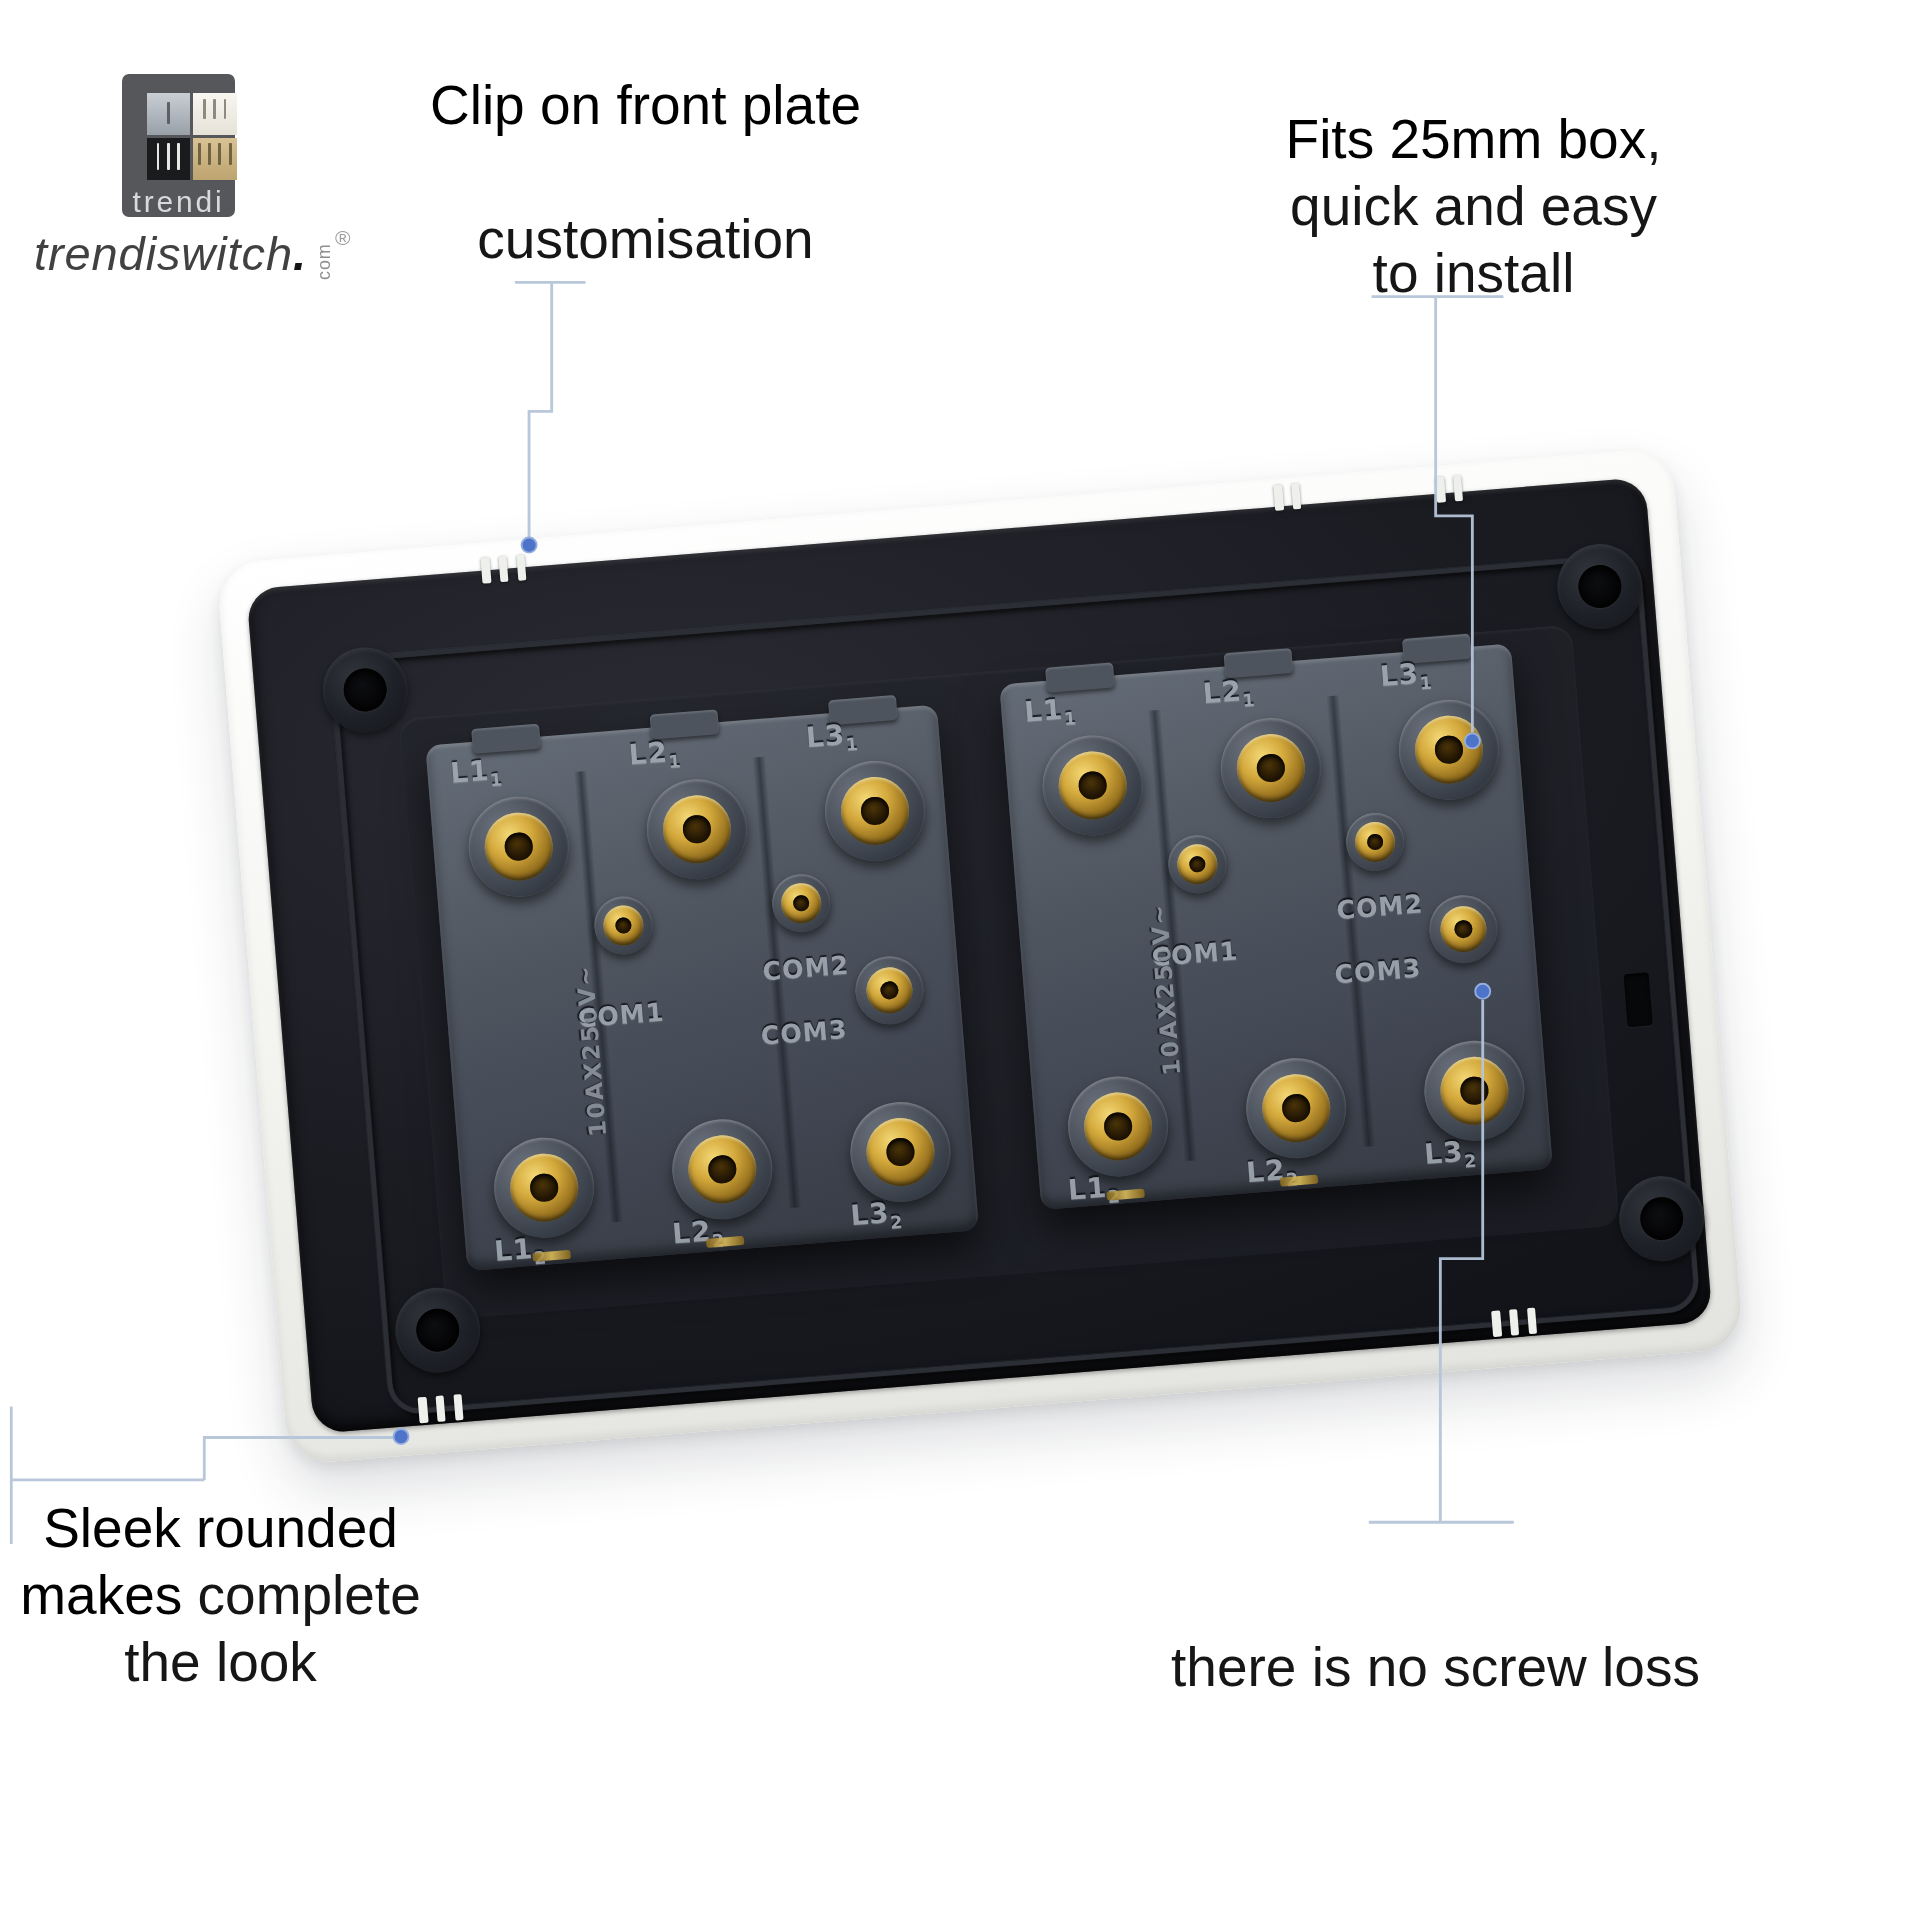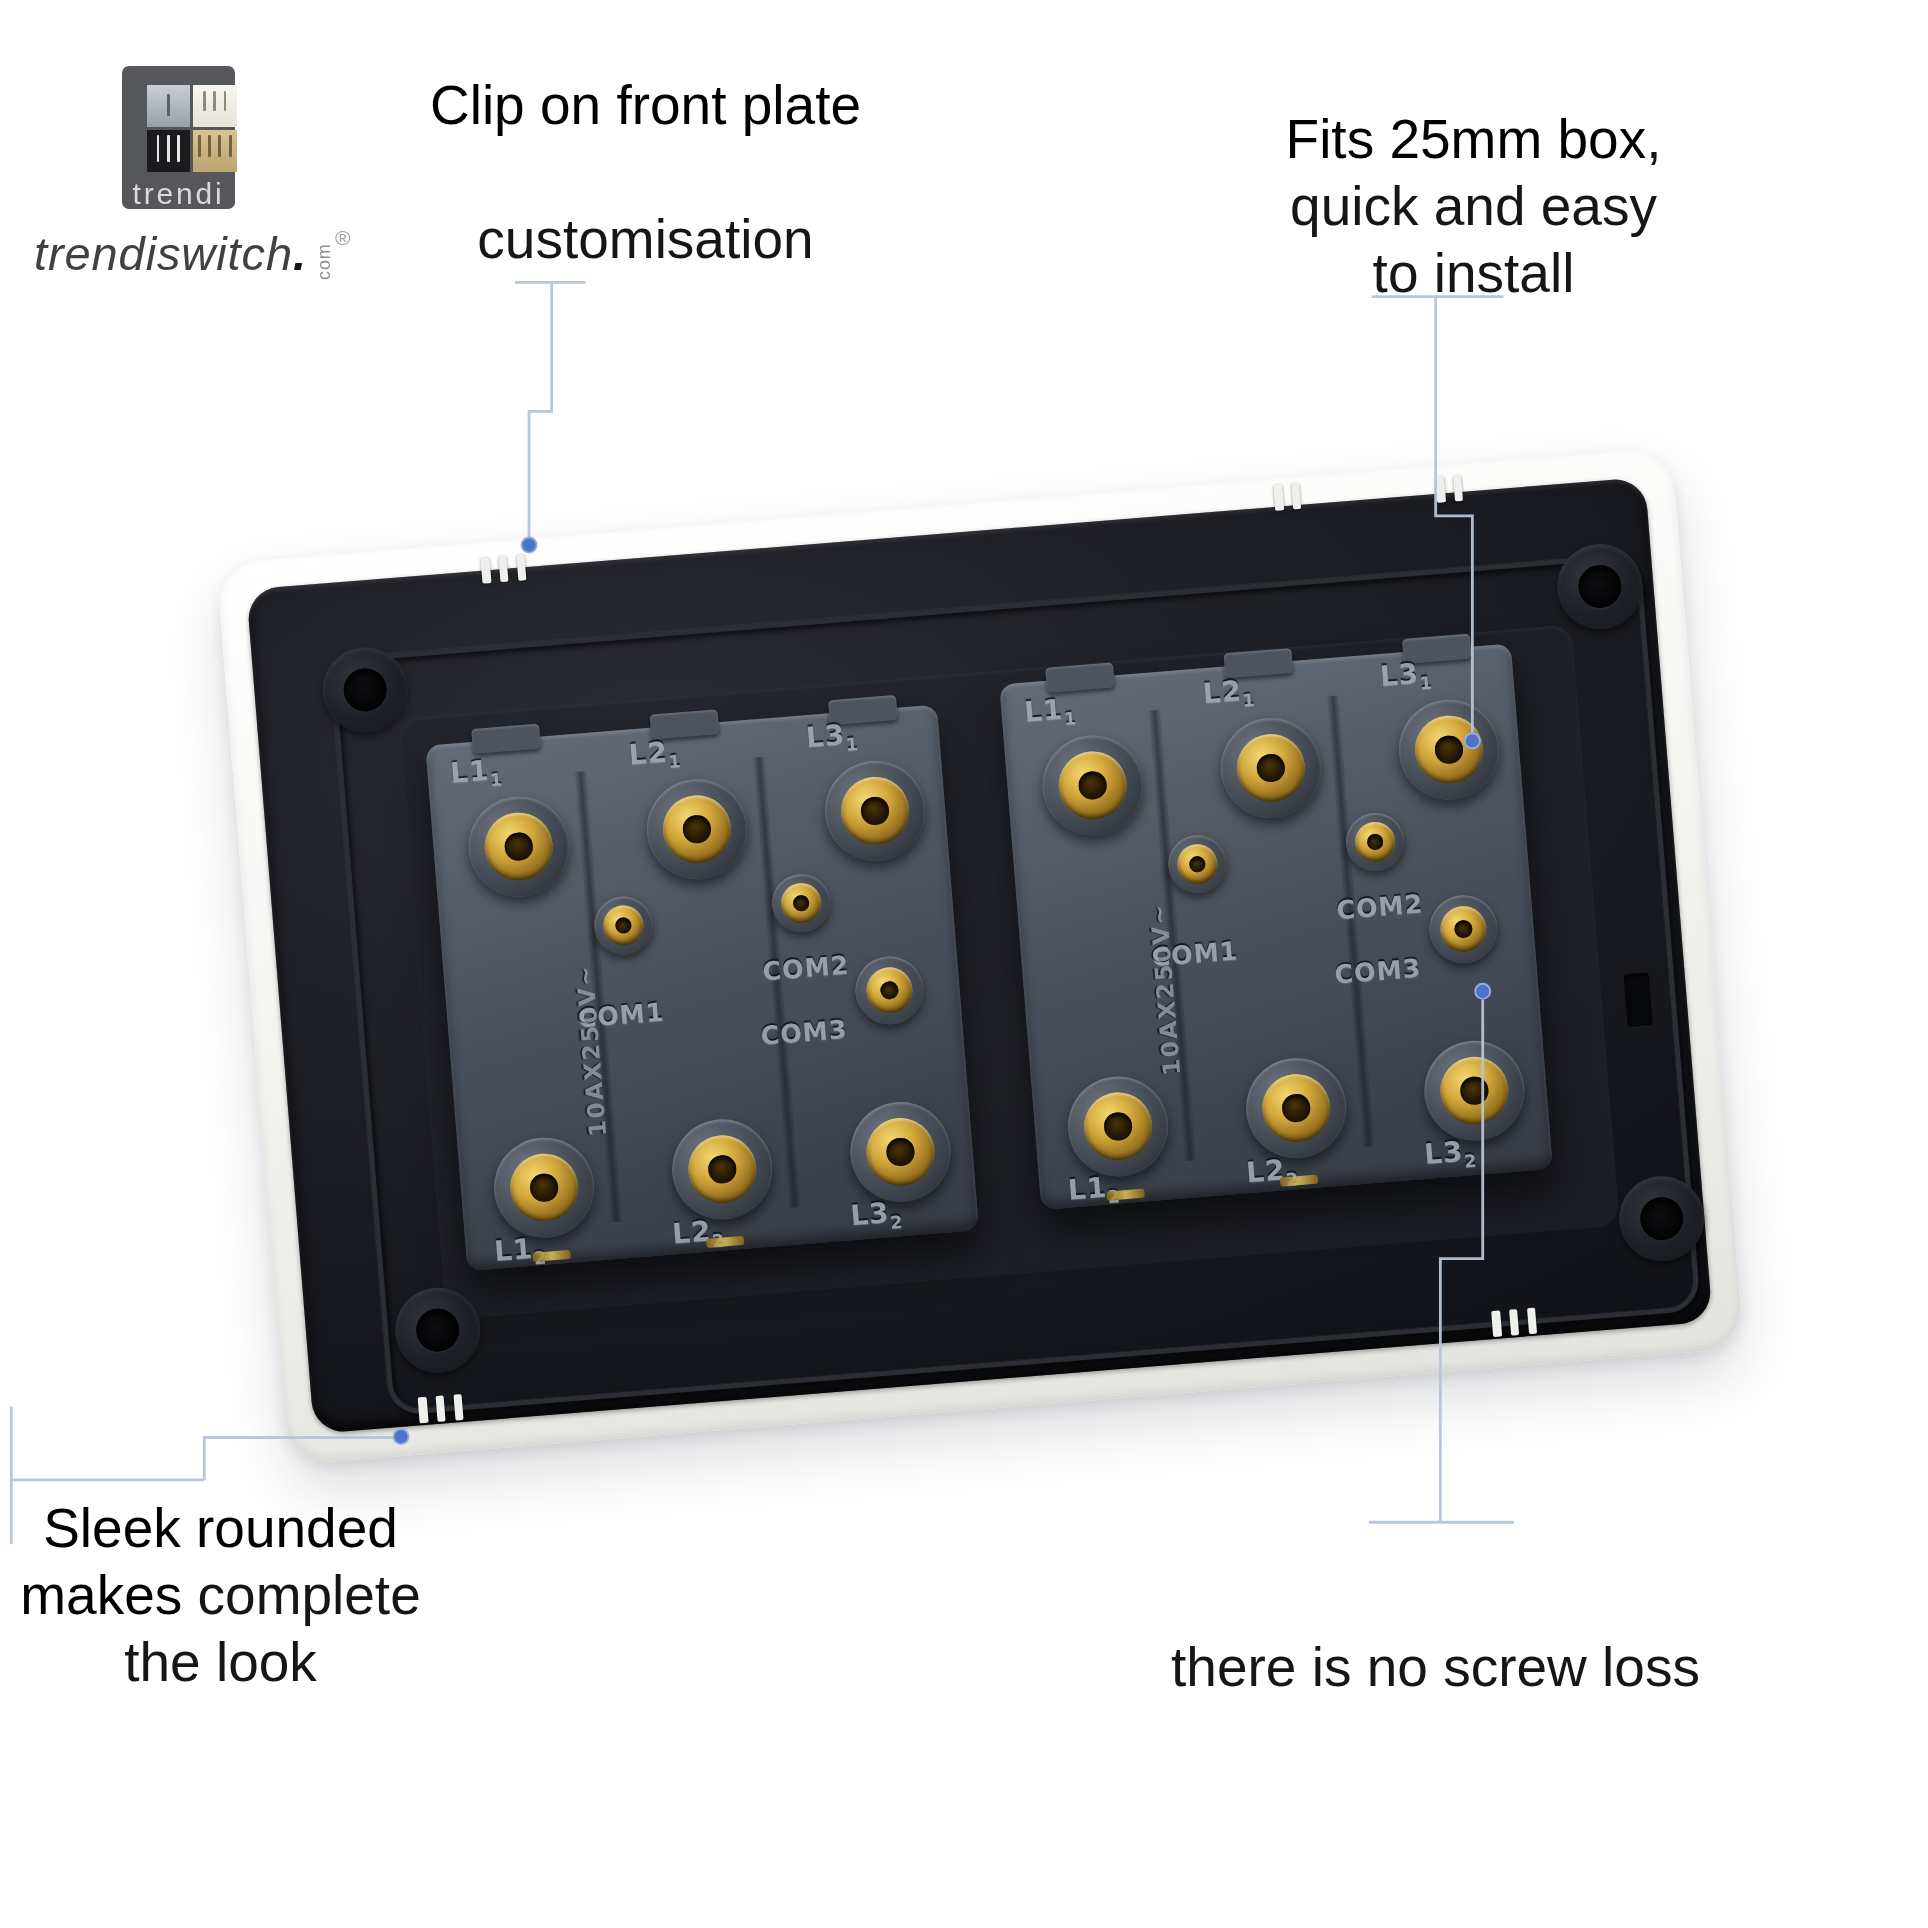--- a/index.html
+++ b/index.html
@@ -1,20 +1,20 @@
 <!DOCTYPE html>
 <html style="font-size:15px"><head>
 <meta charset="utf-8">
 <style>
   html,body{margin:0;padding:0;background:#ffffff;}
   #canvas{position:relative;width:1928px;height:1928px;background:#ffffff;overflow:hidden;
           font-family:"Liberation Sans", sans-serif;}
 
   
-  .logo-square{position:absolute;left:122px;top:66px;width:113px;height:143px;background:#56575b;border-radius:7px;}
+  .logo-square{position:absolute;left:122px;top:74px;width:113px;height:143px;background:#56575b;border-radius:7px;}
   .logo-tiles{position:absolute;left:24.5px;top:19px;width:90px;height:87px;display:grid;
               grid-template-columns:1fr 1fr;grid-template-rows:1fr 1fr;gap:2.8px;}
   .tile{position:relative;display:flex;justify-content:center;gap:7.5px;padding-top:5.6px;box-sizing:border-box;}
   .tile i{display:block;width:2.8px;border-radius:0.9px;}
   .tile-silver{background:linear-gradient(180deg,#c9ced4,#98a0a8);}
   .tile-silver i{height:60%;margin-top:8%;background:#5a6066;}
   .tile-white{background:linear-gradient(180deg,#f8f6f0,#e6e2d8);}
   .tile-white i{height:55%;background:#8d8a80;}
   .tile-black{background:#1a1b1d;}
   .tile-black i{height:72%;background:#e8e8e8;}

